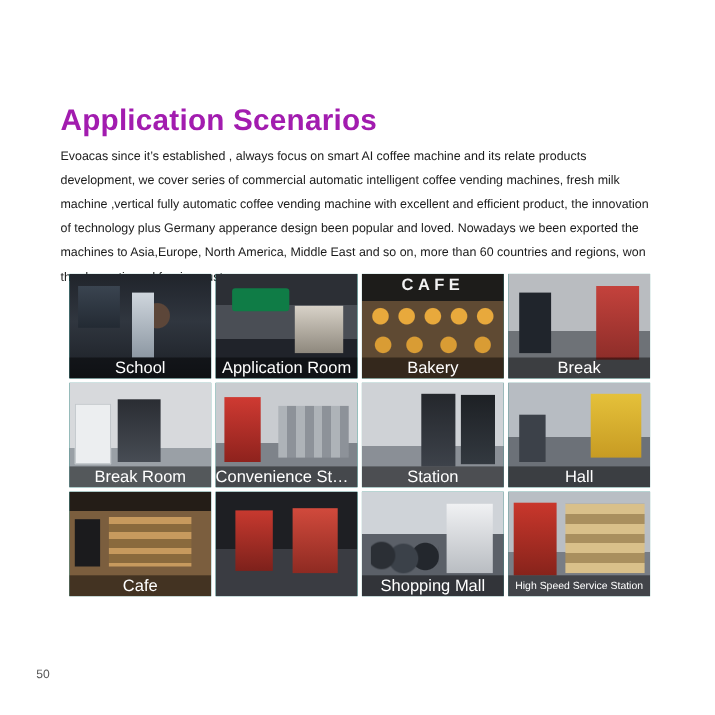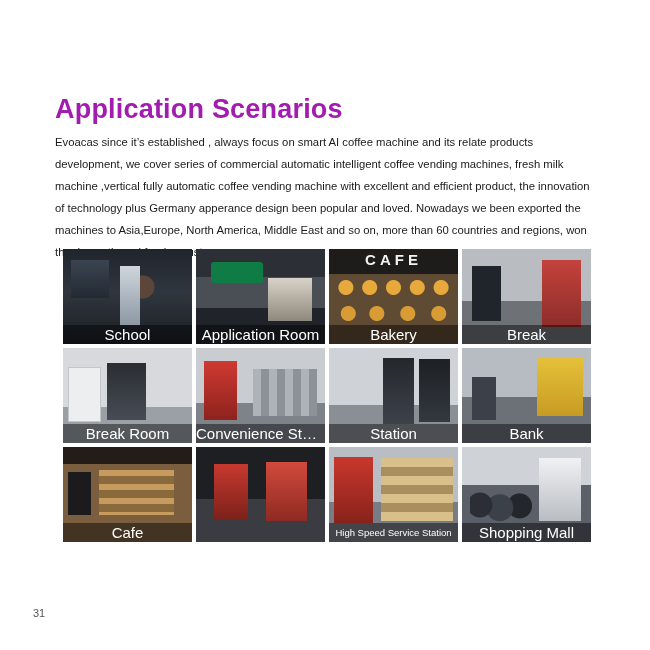--- a/index.html
+++ b/index.html
@@ -300,36 +300,36 @@
         <div class="cell">
           <div class="ph ph-conv"></div>
           <div class="caption">Convenience Stores</div>
         </div>
         <div class="cell">
           <div class="ph ph-canteen"></div>
           <div class="caption">Station</div>
         </div>
         <div class="cell">
           <div class="ph ph-hall"></div>
-          <div class="caption">Bank</div>
+          <div class="caption">Hall</div>
         </div>
       </div>
       <div class="grid-row">
         <div class="cell">
           <div class="ph ph-cafe2"></div>
           <div class="caption">Cafe</div>
         </div>
         <div class="cell">
           <div class="ph ph-hotel"></div>
         </div>
         <div class="cell">
+          <div class="ph ph-mall"></div>
+          <div class="caption">Shopping Mall</div>
+        </div>
+        <div class="cell">
           <div class="ph ph-station"></div>
           <div class="caption small">High Speed Service Station</div>
         </div>
-        <div class="cell">
-          <div class="ph ph-mall"></div>
-          <div class="caption">Shopping Mall</div>
-        </div>
       </div>
     </div>
 
-  <div class="page-number">31</div>
+  <div class="page-number">50</div>
 </div>
 
 </body></html>

